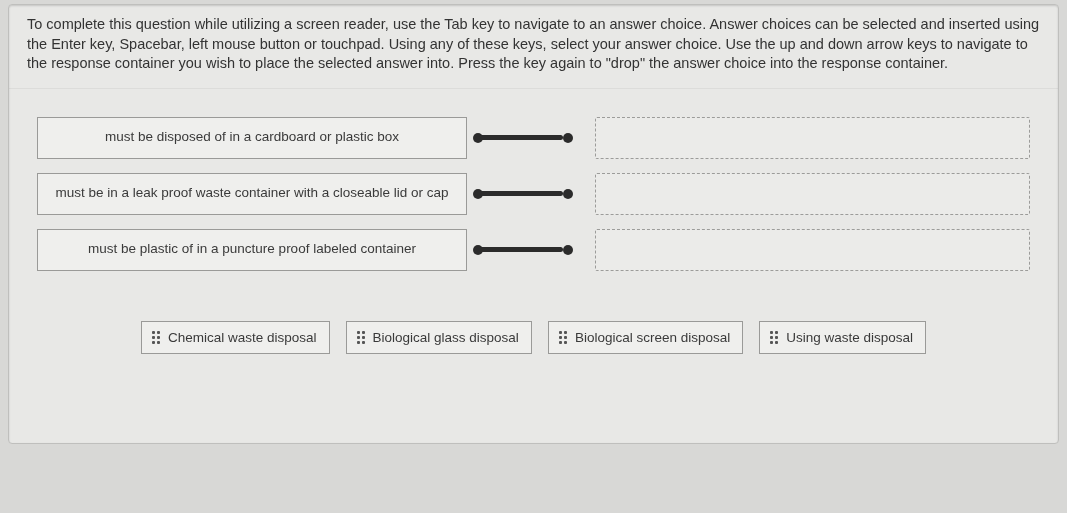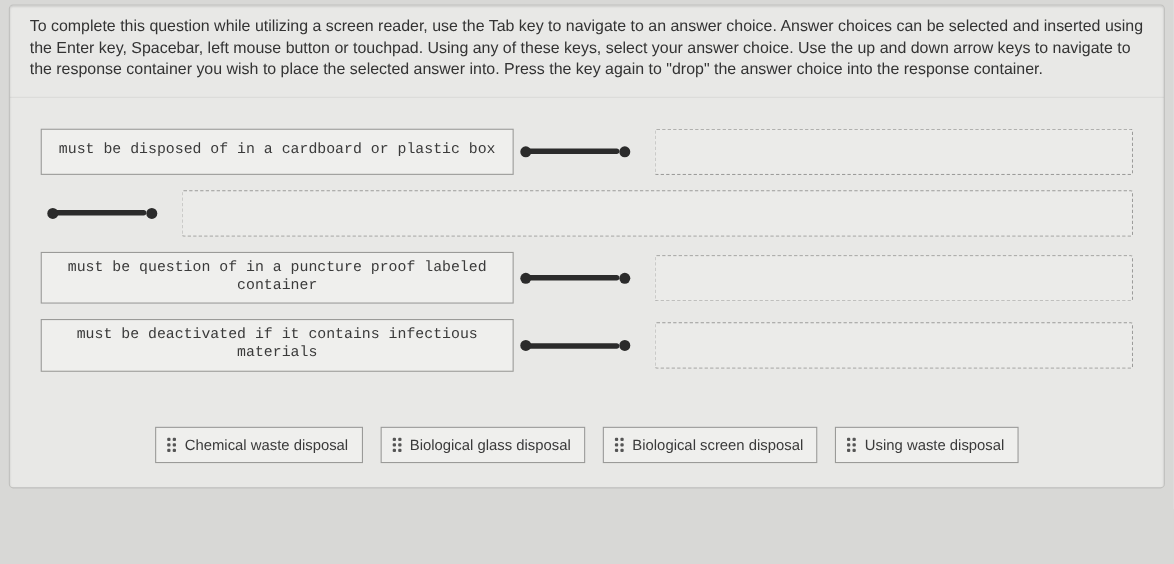--- a/index.html
+++ b/index.html
@@ -28,21 +28,20 @@
     color: #333;
     border-bottom: 1px solid rgba(0,0,0,.05);
   }
   .activity {
     padding: 28px 28px 0 28px;
   }
   .match-row {
     display: flex;
     align-items: center;
     margin-bottom: 14px;
-    font-family: Liberation Mono, monospace;
   }
   .prompt-box {
     width: 430px;
     min-height: 42px;
     background: #efefed;
     border: 1px solid #9a9a98;
     display: flex;
     align-items: center;
     justify-content: center;
     text-align: center;
@@ -132,45 +131,39 @@
       <div class="prompt-box">
         <span>must be disposed of in a cardboard or plastic box</span>
       </div>
       <div class="connector">
           <div class="bar"></div>
         </div>
       <div class="drop-zone"></div>
     </div>
 
     <div class="match-row">
+      <div class="prompt-box">
+        <span>must be in a leak proof waste container with a closeable lid or cap</span>
+      </div>
       <div class="connector">
           <div class="bar"></div>
         </div>
       <div class="drop-zone"></div>
     </div>
 
     <div class="match-row">
       <div class="prompt-box">
-        <span>must be question of in a puncture proof labeled container</span>
+        <span>must be plastic of in a puncture proof labeled container</span>
       </div>
       <div class="connector">
           <div class="bar"></div>
         </div>
       <div class="drop-zone"></div>
     </div>
 
-    <div class="match-row">
-      <div class="prompt-box">
-        <span>must be deactivated if it contains infectious materials</span>
-      </div>
-      <div class="connector">
-          <div class="bar"></div>
-        </div>
-      <div class="drop-zone"></div>
-    </div>
 
     <div class="answer-tray">
       <div class="answer-chip">
         <span class="grip">
             <span></span>
             <span></span>
             <span></span>
             <span></span>
             <span></span>
             <span></span>

